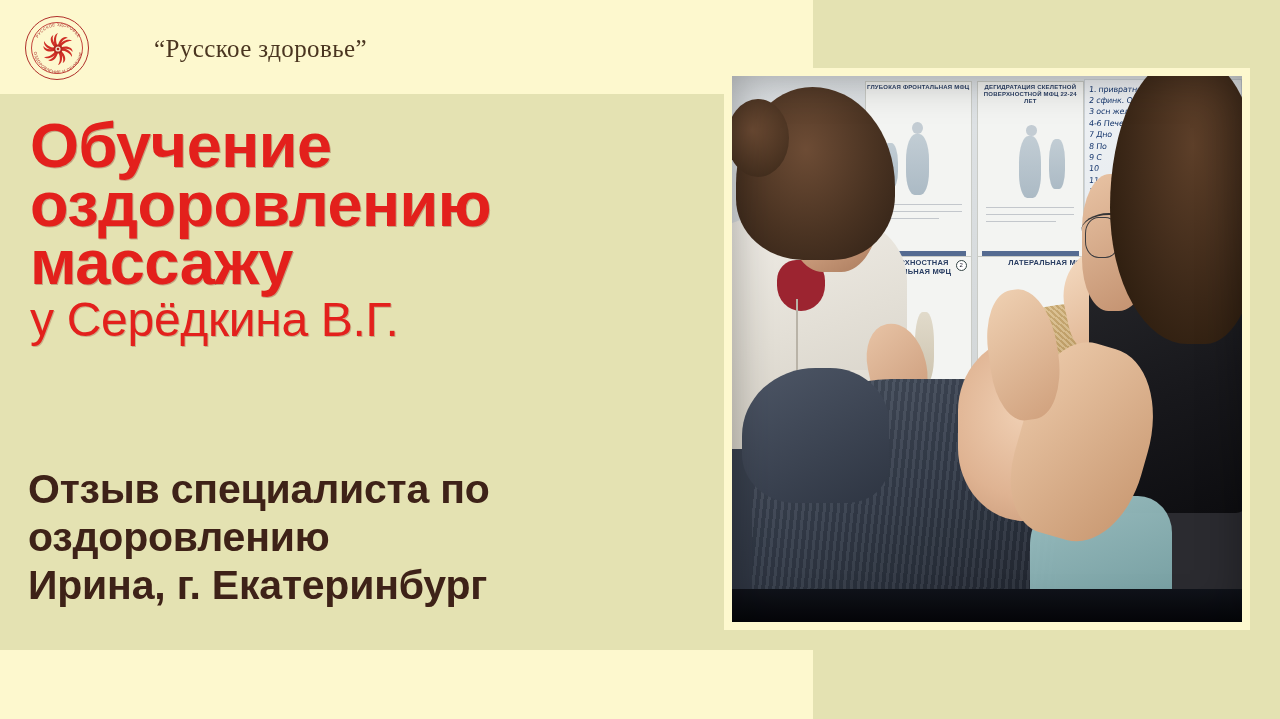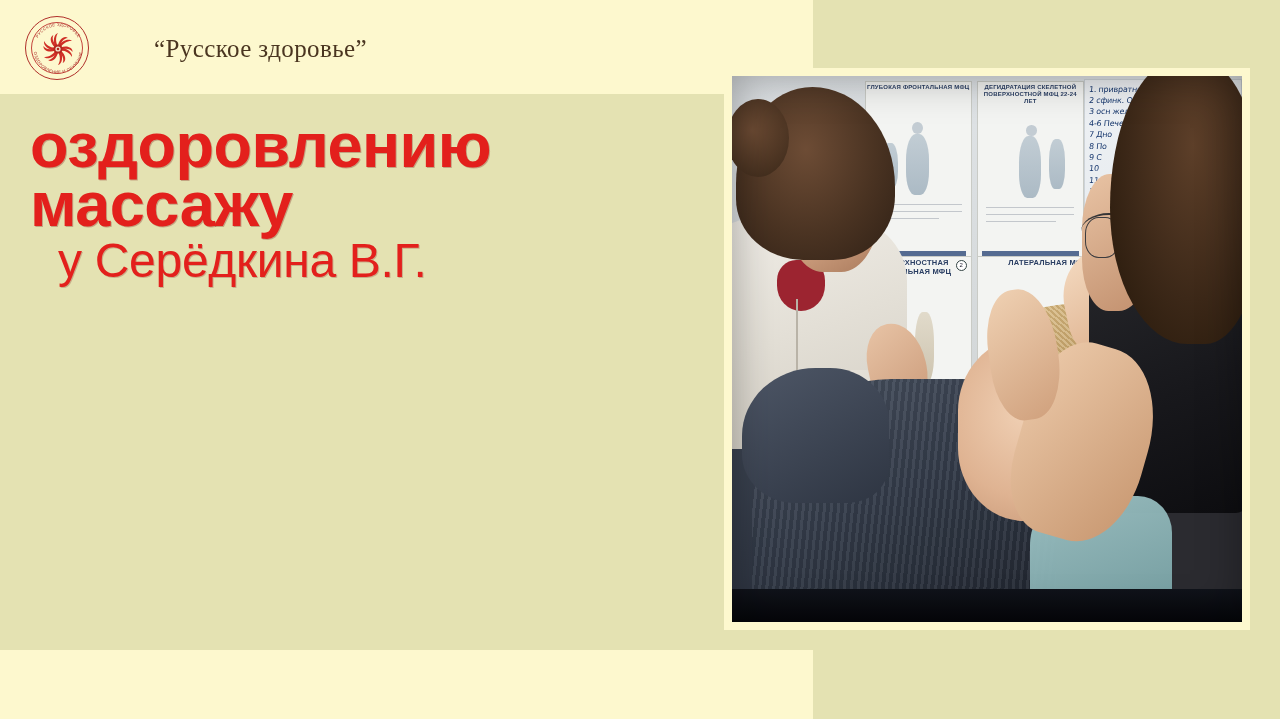--- a/index.html
+++ b/index.html
@@ -109,21 +109,20 @@
   }
   .headline-sub {
     color: #e3201c;
     font-weight: normal;
     font-size: 48px;
     line-height: 1.02;
     letter-spacing: -0.3px;
     white-space: nowrap;
     margin-top: 4px;
     text-shadow: 1px 1px 0 rgba(120,20,15,0.25);
-    margin-left: 28px;
   }
 
   
   .subtitle {
     position: absolute;
     left: 28px; top: 466px;
     width: 680px;
     color: #3e2218;
     font-weight: bold;
     font-size: 41px;
@@ -502,25 +501,31 @@
           <circle r="4.6" fill="#b5281f"></circle>
           <circle r="2.6" fill="#f0e6cf"></circle>
           <circle r="1.3" fill="#b5281f"></circle>
         </g>
       </svg>
     </div>
     <div class="brand-title">“Русское здоровье”</div>
   </div>
 
   <div class="headline">
+    <div class="headline-line">Обучение</div>
     <div class="headline-line">оздоровлению</div>
     <div class="headline-line">массажу</div>
     <div class="headline-sub">у Серёдкина В.Г.</div>
   </div>
 
+  <div class="subtitle">
+    <div>Отзыв специалиста по</div>
+    <div>оздоровлению</div>
+    <div>Ирина, г. Екатеринбург</div>
+  </div>
 
   <div class="photo-frame">
     <div class="photo">
 
       <div class="wall"></div>
       <div class="wall-lower"></div>
 
       <div class="poster" style="left:26%;top:1%;width:21%;height:33%;">
         <div class="poster-cap">ГЛУБОКАЯ ФРОНТАЛЬНАЯ МФЦ</div>
         <div class="fig-head" style="left:44%;top:22%;width:11%;height:7%;"></div>

